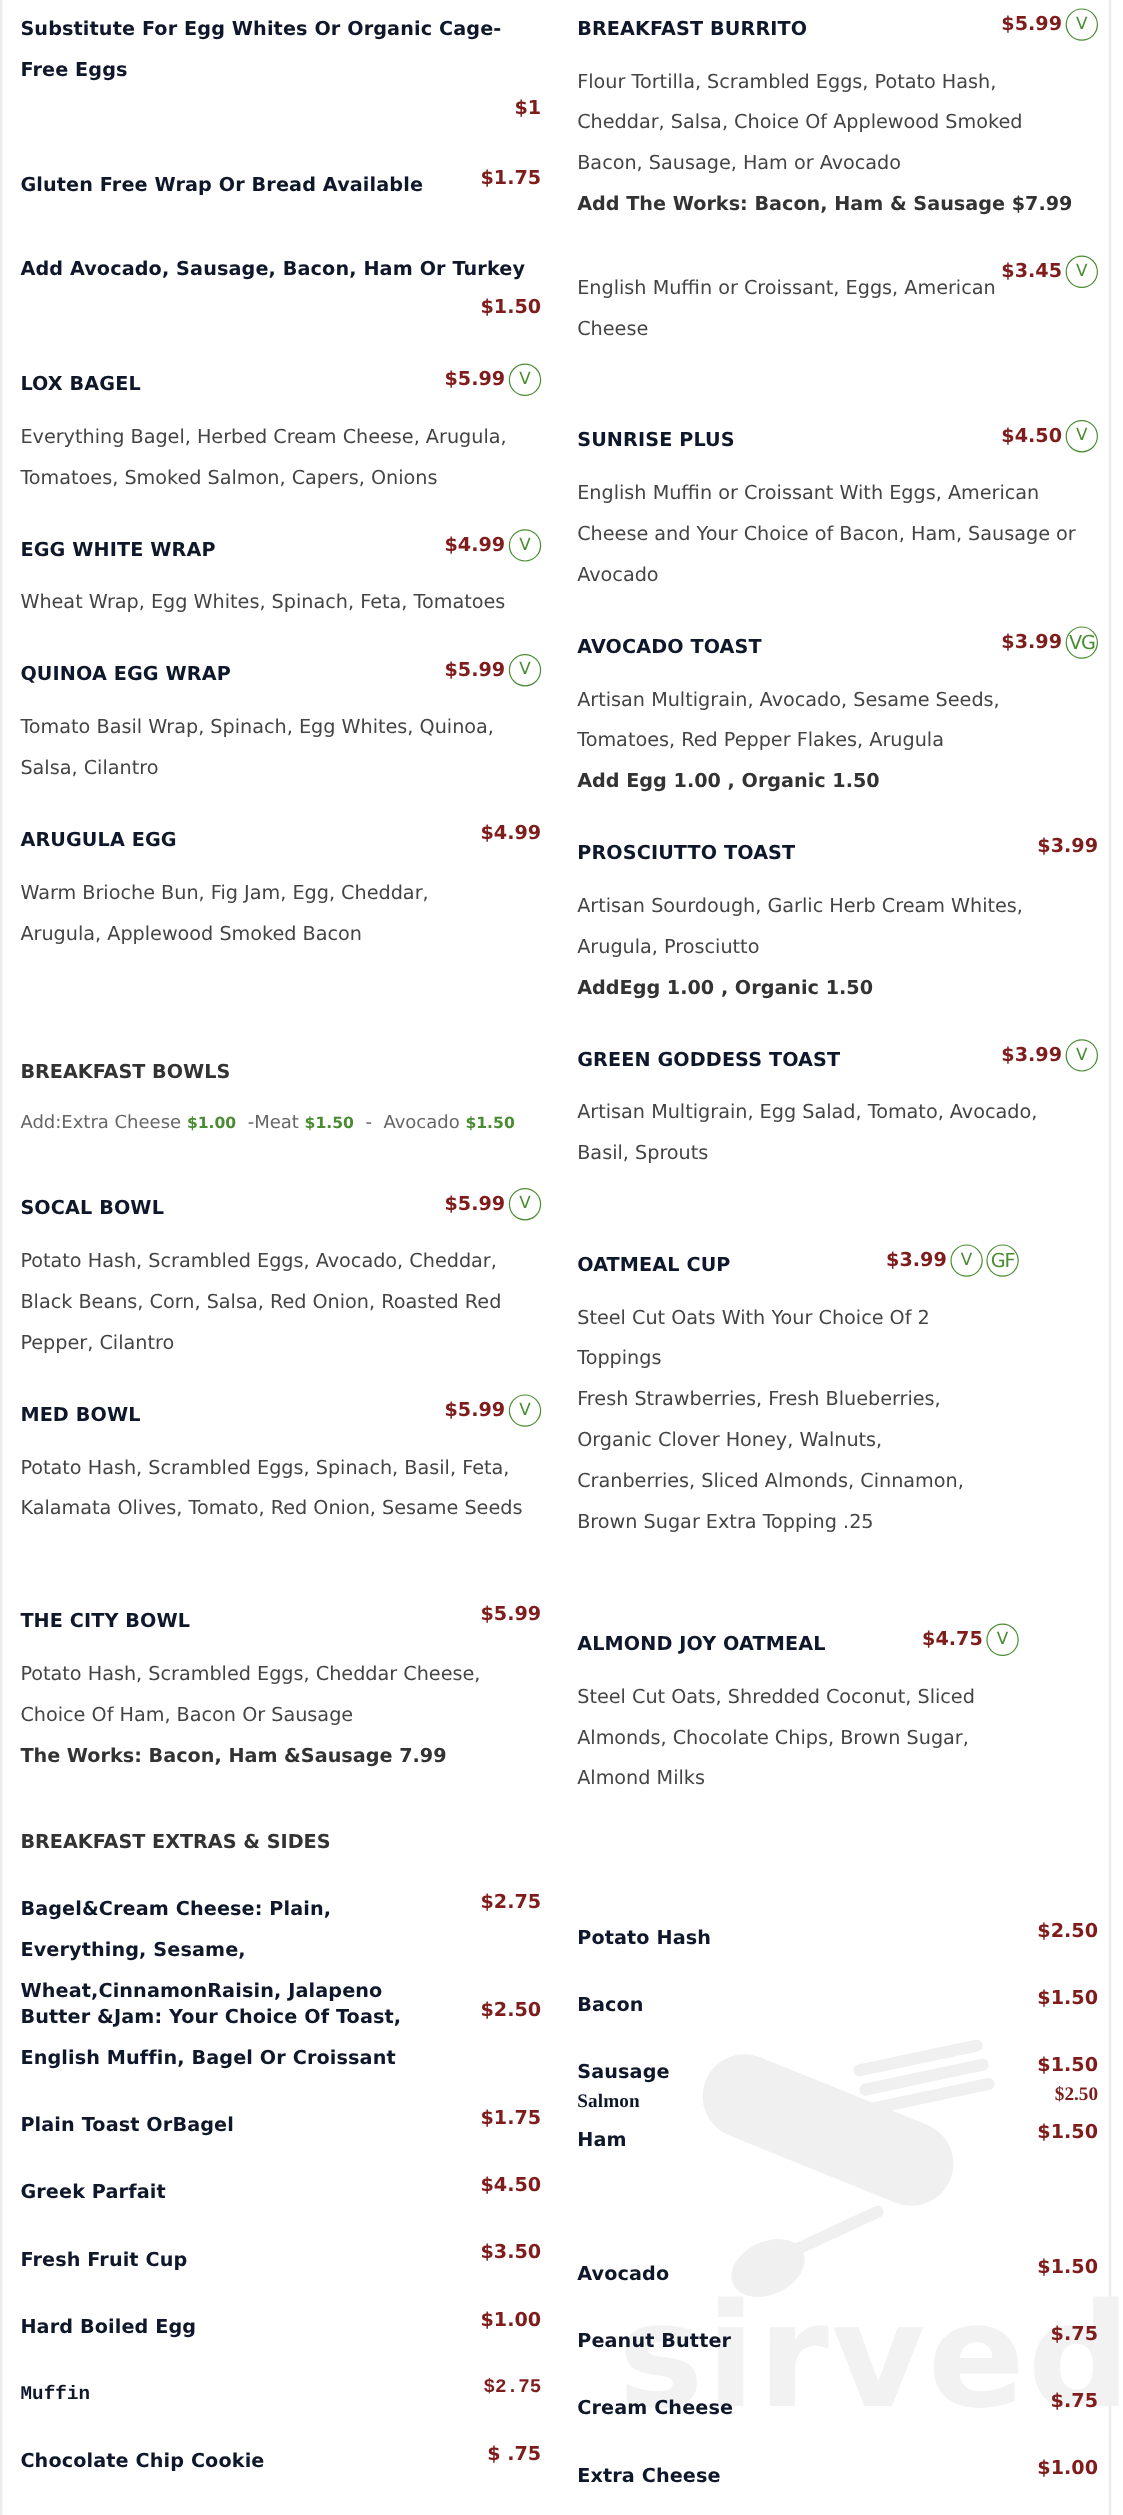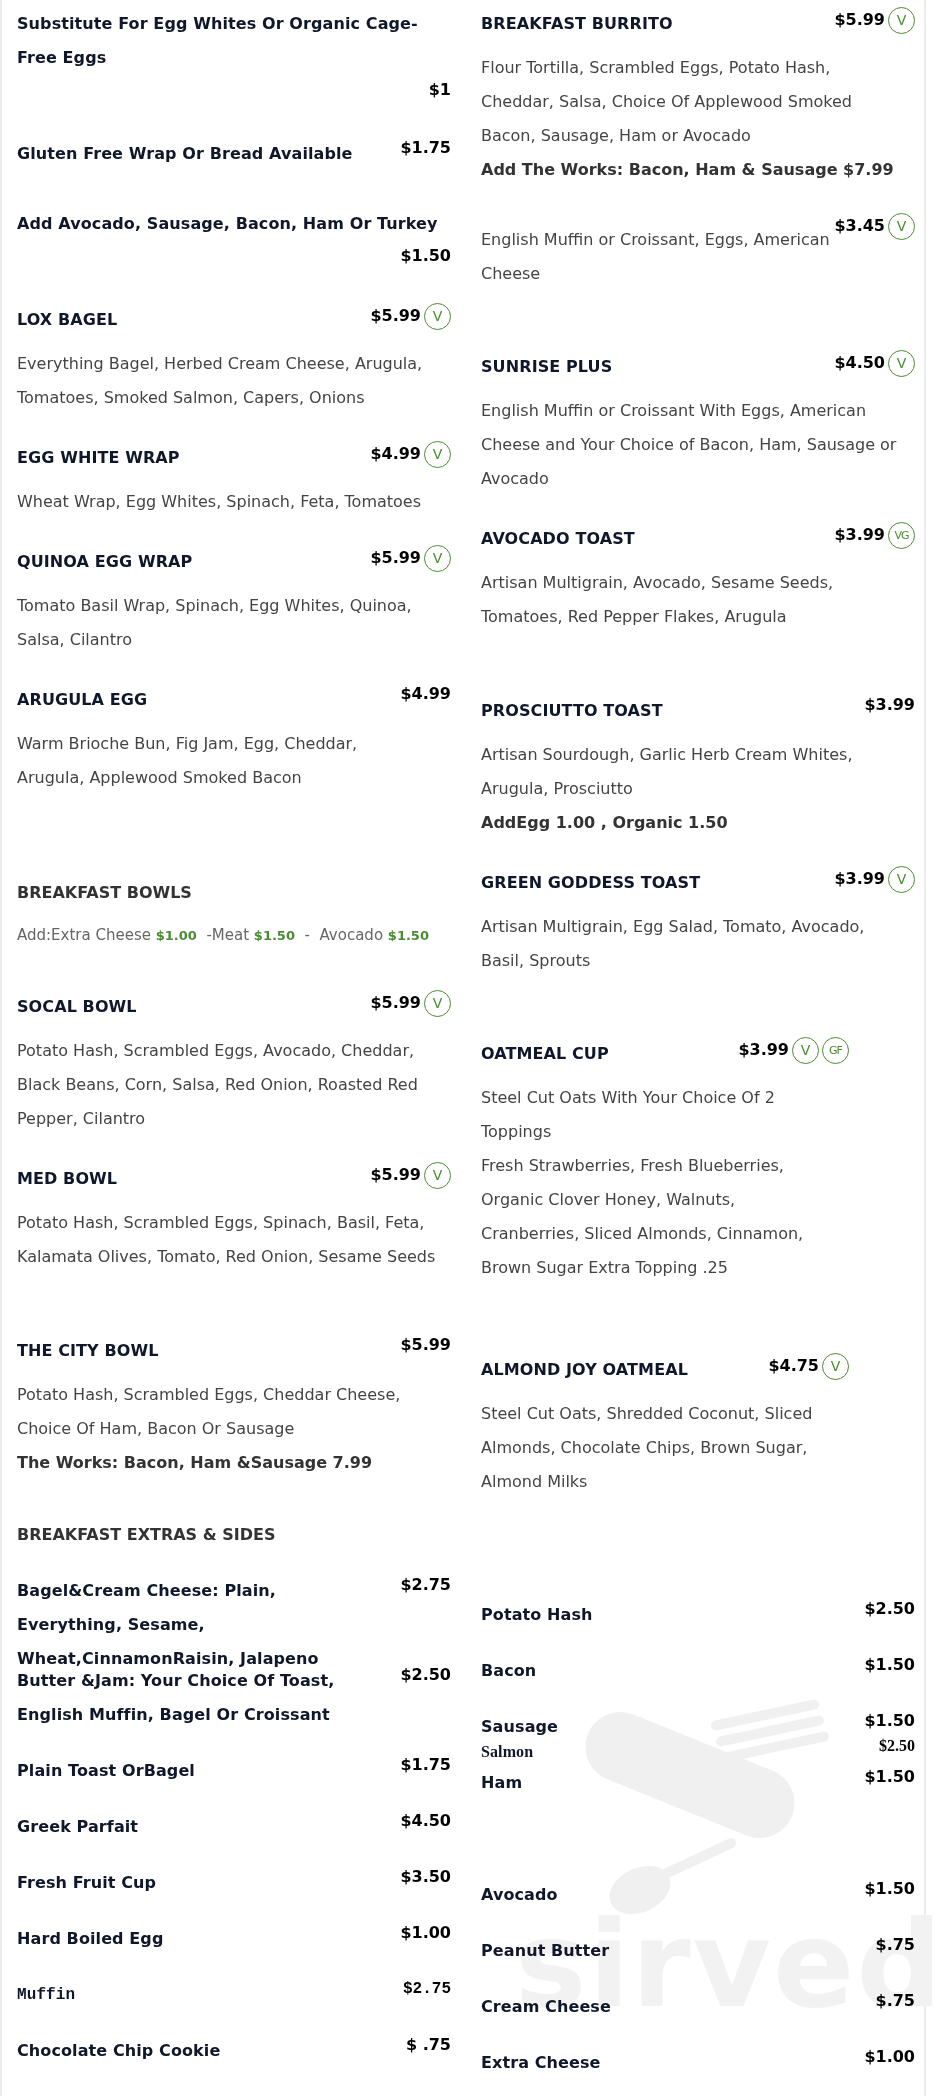--- a/index.html
+++ b/index.html
@@ -6,25 +6,25 @@
   body { width: 936px; height: 2096px; position: relative; overflow: hidden;
          font-family: "DejaVu Sans", "Liberation Sans", sans-serif; color: #333333; }
   .edge-left { position: absolute; left: 0; top: 0; width: 2px; height: 2096px; background: #ececec; }
   .edge-right { position: absolute; left: 924px; top: 0; width: 2px; height: 2096px; background: #ececec; }
   .col { position: absolute; top: 0; }
   .col-left { left: 17px; width: 434px; }
   .col-right { left: 481px; width: 434px; }
   .item { position: absolute; left: 0; width: 434px; }
   .title { font-weight: bold; font-size: 16px; line-height: 34px; color: #0f172a; letter-spacing: 0.1px; }
   .price-wrap { position: absolute; top: 0; right: 0; display: flex; align-items: center; gap: 3px; }
-  .price { font-weight: bold; font-size: 16px; color: #000000; line-height: 30px; }
+  .price { font-weight: bold; font-size: 16px; color: #7f1d1d; line-height: 30px; }
   .badge { width: 27px; height: 27px; border: 1.5px solid #4a8c32; border-radius: 50%;
            display: inline-flex; align-items: center; justify-content: center;
            color: #4a8c32; font-size: 14px; font-weight: normal; box-sizing: border-box; }
-  .badge.small { font-size: 11px; letter-spacing: -1px; }
+  .badge.small { font-size: 16px; letter-spacing: -1px; }
   .desc { font-size: 16px; line-height: 34px; color: #444444; }
   .extra { font-size: 16px; line-height: 34px; color: #333333; font-weight: bold; }
   .section { font-weight: bold; font-size: 16px; color: #333333; line-height: 34px; }
   .addline { font-size: 15px; color: #666666; line-height: 34px; }
   .addline .g { color: #4a8c32; font-weight: bold; font-size: 13px; }
   .side .title { font-size: 16px; }
   .watermark { position: absolute; left: 520px; top: 1700px; width: 380px; height: 320px; pointer-events: none; }
   .wm-text { position: absolute; left: 515px; top: 1905px; font-size: 120px; font-weight: bold;
              color: #f2f2f2; letter-spacing: 2px; font-family: "DejaVu Sans", sans-serif; line-height: 1; }
 </style>
@@ -230,20 +230,21 @@
     <div class="desc" style="margin-top:10px; padding-right:10px;">English Muffin or Croissant With Eggs, American Cheese and Your Choice of Bacon, Ham, Sausage or Avocado</div>
   </div>
 
   <div class="item" style="top:522px;">
     <div class="title">AVOCADO TOAST</div>
     <div class="price-wrap" style="top:-2px;">
         <span class="price">$3.99</span>
         <span class="badge small">VG</span>
       </div>
     <div class="desc" style="margin-top:10px; padding-right:40px;">Artisan Multigrain, Avocado, Sesame Seeds, Tomatoes, Red Pepper Flakes, Arugula</div>
+    <div class="extra">Add Egg 1.00 , Organic 1.50</div>
   </div>
 
   <div class="item" style="top:694px;">
     <div class="title">PROSCIUTTO TOAST</div>
     <div class="price-wrap" style="top:-4px;">
         <span class="price">$3.99</span>
       </div>
     <div class="desc" style="margin-top:10px; padding-right:20px;">Artisan Sourdough, Garlic Herb Cream Whites, Arugula, Prosciutto</div>
     <div class="extra">AddEgg 1.00 , Organic 1.50</div>
   </div>

